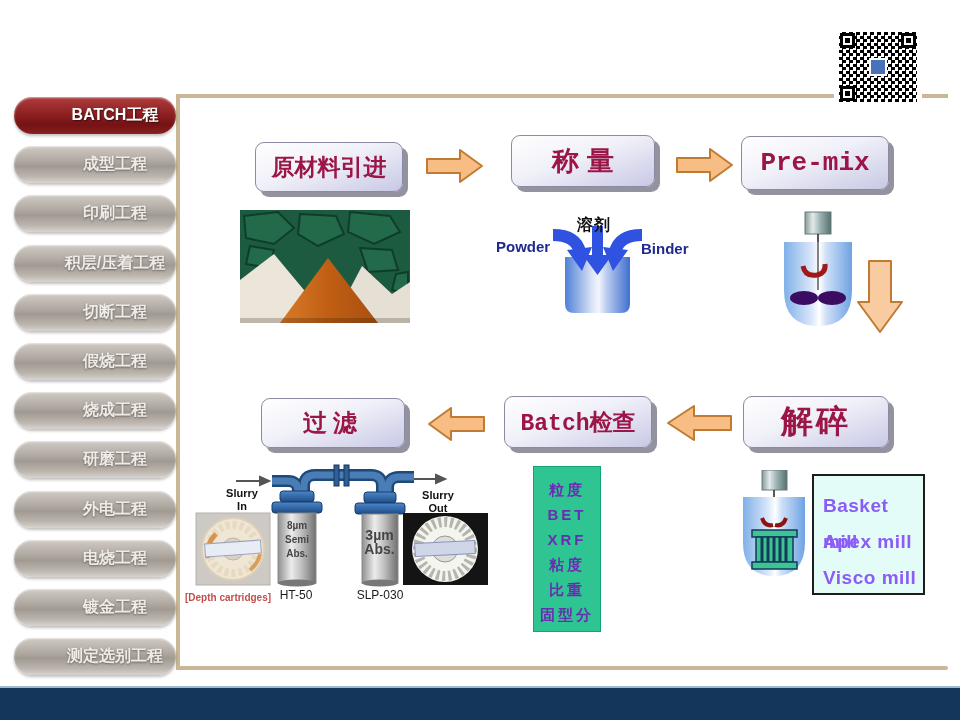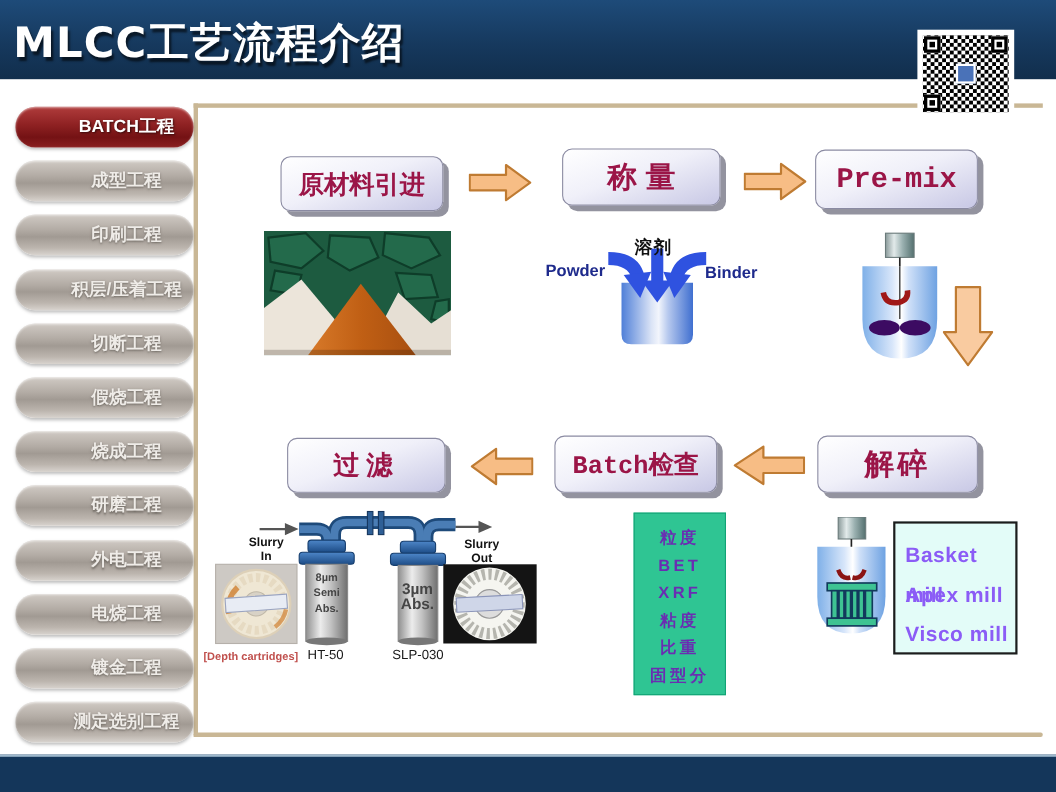--- a/index.html
+++ b/index.html
@@ -39,41 +39,41 @@
   
   .flow-box { position:absolute; display:flex; align-items:center; justify-content:center;
     border-radius:9px; border:1px solid #8a8aa2; color:#9b1547; font-weight:bold;
     background:linear-gradient(160deg,#ffffff 0%,#f0f0f9 45%,#c8c8e5 100%);
     box-shadow:5px 5px 0 rgba(128,128,142,0.85); }
   .fb-raw    { left:255px; top:142px; width:148px; height:50px; font-size:23px; }
   .fb-weigh  { left:511px; top:135px; width:144px; height:52px; font-size:27px; letter-spacing:8px; padding-left:8px; }
   .fb-premix { left:741px; top:136px; width:148px; height:54px; font-size:26px; font-family:"Liberation Mono", monospace; }
   .fb-filter { left:261px; top:398px; width:144px; height:50px; font-size:24px; letter-spacing:6px; padding-left:0; }
   .fb-check  { left:504px; top:396px; width:148px; height:52px; font-size:23px; font-family:"Liberation Mono", monospace; }
-  .fb-crush  { left:743px; top:396px; width:146px; height:52px; font-size:27px; letter-spacing:3px; }
+  .fb-crush  { left:743px; top:396px; width:146px; height:52px; font-size:32px; letter-spacing:3px; }
 
   .arrow { position:absolute; }
 
   
   .dlabel { position:absolute; font-weight:bold; }
   .lbl-solvent { left:577px; top:215px; font-size:16px; color:#101010; letter-spacing:1px; }
   .lbl-powder  { left:496px; top:238px; font-size:15px; color:#1e2a8c; }
   .lbl-binder  { left:641px; top:240px; font-size:15px; color:#1e2a8c; }
   .preline { white-space:pre-line; }
   .lbl-slurry-in  { left:214px; top:487px; width:56px; text-align:center; font-size:11px; color:#111; line-height:13px; }
   .lbl-slurry-out { left:408px; top:489px; width:60px; text-align:center; font-size:11px; color:#111; line-height:13px; }
   .lbl-cart1 { left:278px; top:519px; width:38px; text-align:center; font-size:10px; color:#454545; line-height:14px; }
   .lbl-cart2 { left:361px; top:528px; width:37px; text-align:center; font-size:14px; color:#454545; line-height:14px; }
   .lbl-ht50   { left:263px; top:588px; width:66px; text-align:center; font-size:12px; color:#1a1a1a; font-weight:normal; }
   .lbl-slp030 { left:340px; top:588px; width:80px; text-align:center; font-size:12px; color:#1a1a1a; font-weight:normal; }
   .lbl-depth  { left:184px; top:592px; width:88px; text-align:center; font-size:10px; color:#c0504d; }
 
   
-  .check-panel { position:absolute; left:533px; top:466px; width:84px; height:166px;
-    background:#2fc593; border:1px solid #12a376; padding-top:10px; text-align:center;margin-left:43px; }
+  .check-panel { position:absolute; left:533px; top:466px; width:68px; height:166px;
+    background:#2fc593; border:1px solid #12a376; padding-top:10px; text-align:center; }
   .check-line { height:25px; line-height:25px; font-size:15px; font-weight:bold; color:#6a2db2; letter-spacing:3px; }
 
   
   .mills-panel { position:absolute; left:812px; top:474px; width:113px; height:121px;
     background:#e3fcf8; border:2px solid #1c1c1c; padding:12px 0 0 9px; }
   .mill-line { height:36px; line-height:36px; font-size:19px; font-weight:bold; color:#8b5cf6; letter-spacing:0.5px; }
 
   
   .footer { position:absolute; left:0; top:686px; width:960px; height:34px;
     background:#14365a; border-top:2px solid #9fb9cd; }
@@ -118,23 +118,20 @@
           <stop offset="1" stop-color="#1d4c86"></stop>
       </linearGradient>
       <linearGradient id="orangeGrad" x1="0" y1="0" x2="1" y2="0">
         <stop offset="0" stop-color="#d87a2a"></stop>
           <stop offset="0.5" stop-color="#c05f14"></stop>
         <stop offset="1" stop-color="#a84f10"></stop>
       </linearGradient>
     </defs>
   </svg>
 
-  <div class="header">
-    <div class="title">MLCC工艺流程介绍</div>
-  </div>
   <div class="gold-top"></div>
   <div class="gold-left"></div>
   <div class="gold-bottom"></div>
 
   <div class="qr">
     <div class="qr-inner">
       <b class="qf f1">
           <i></i>
         </b>
       <b class="qf f2">

